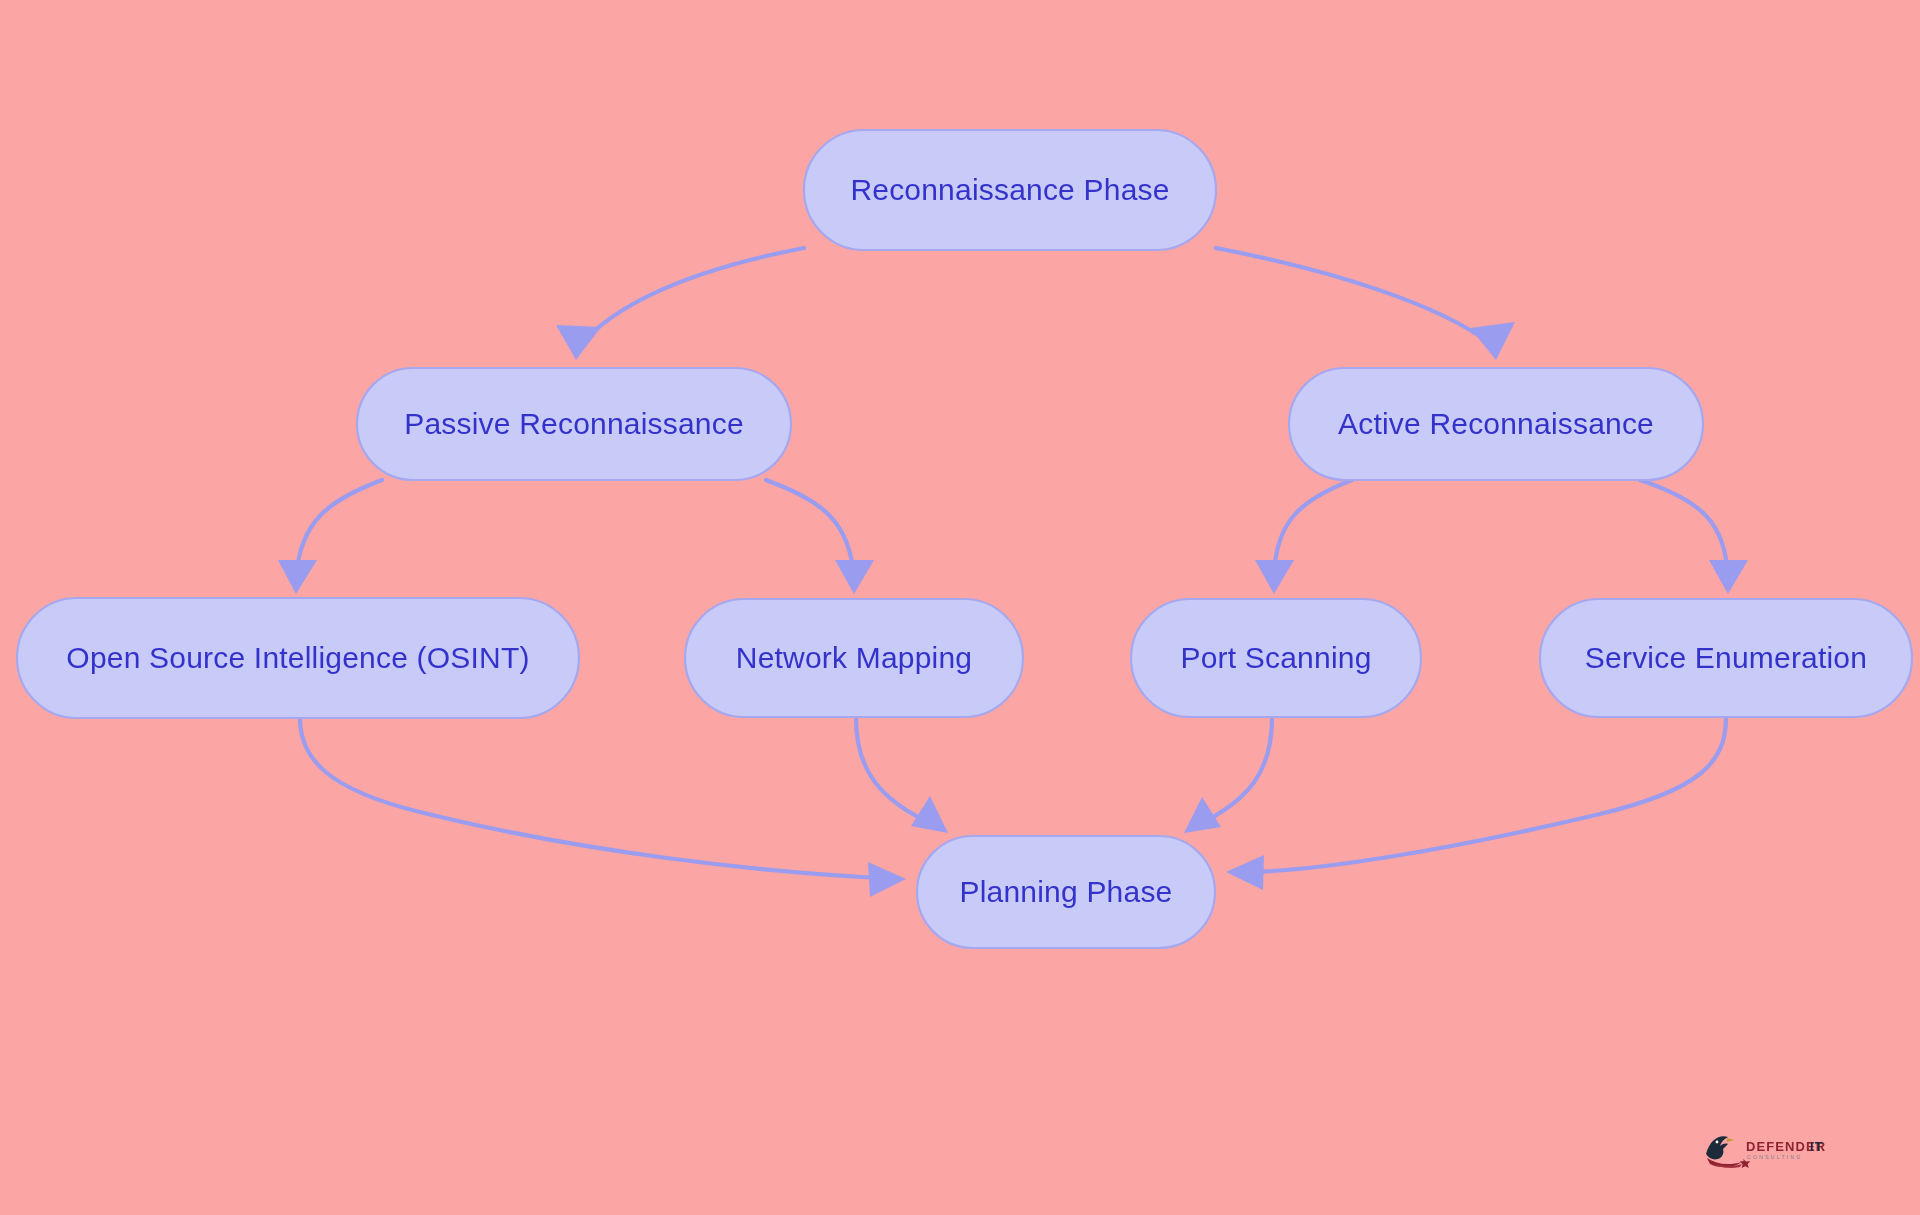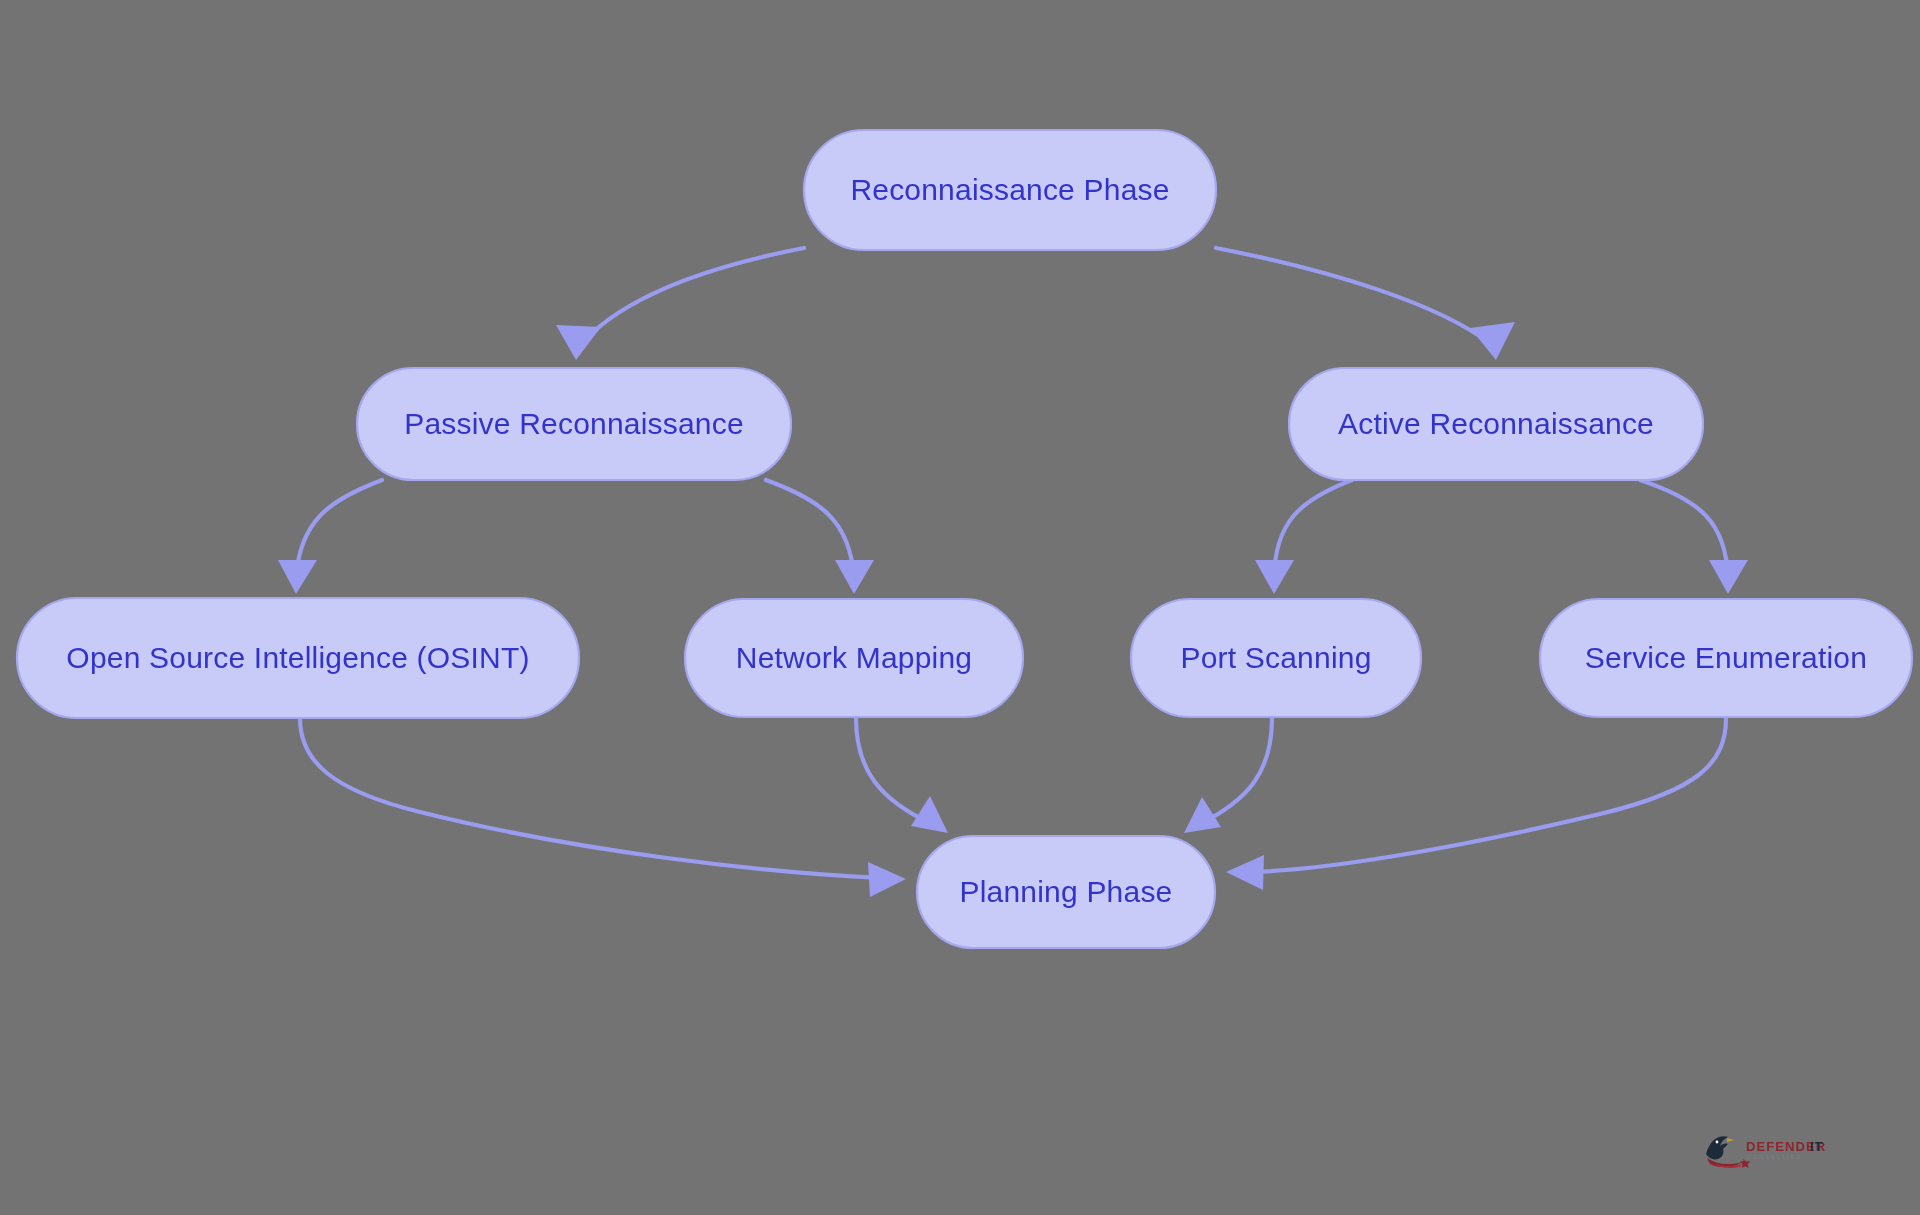--- a/index.html
+++ b/index.html
@@ -11,21 +11,21 @@
   body {
     width: 1920px;
     height: 1215px;
     font-family: "Liberation Sans", sans-serif;
     overflow: hidden;
   }
   #flowchart-root {
     position: relative;
     width: 1920px;
     height: 1215px;
-    background: #737373;
+    background: #fca5a5;
   }
   svg#diagram {
     position: absolute;
     left: 0;
     top: 0;
     width: 1920px;
     height: 1215px;
     display: block;
   }
   .node-shape {

